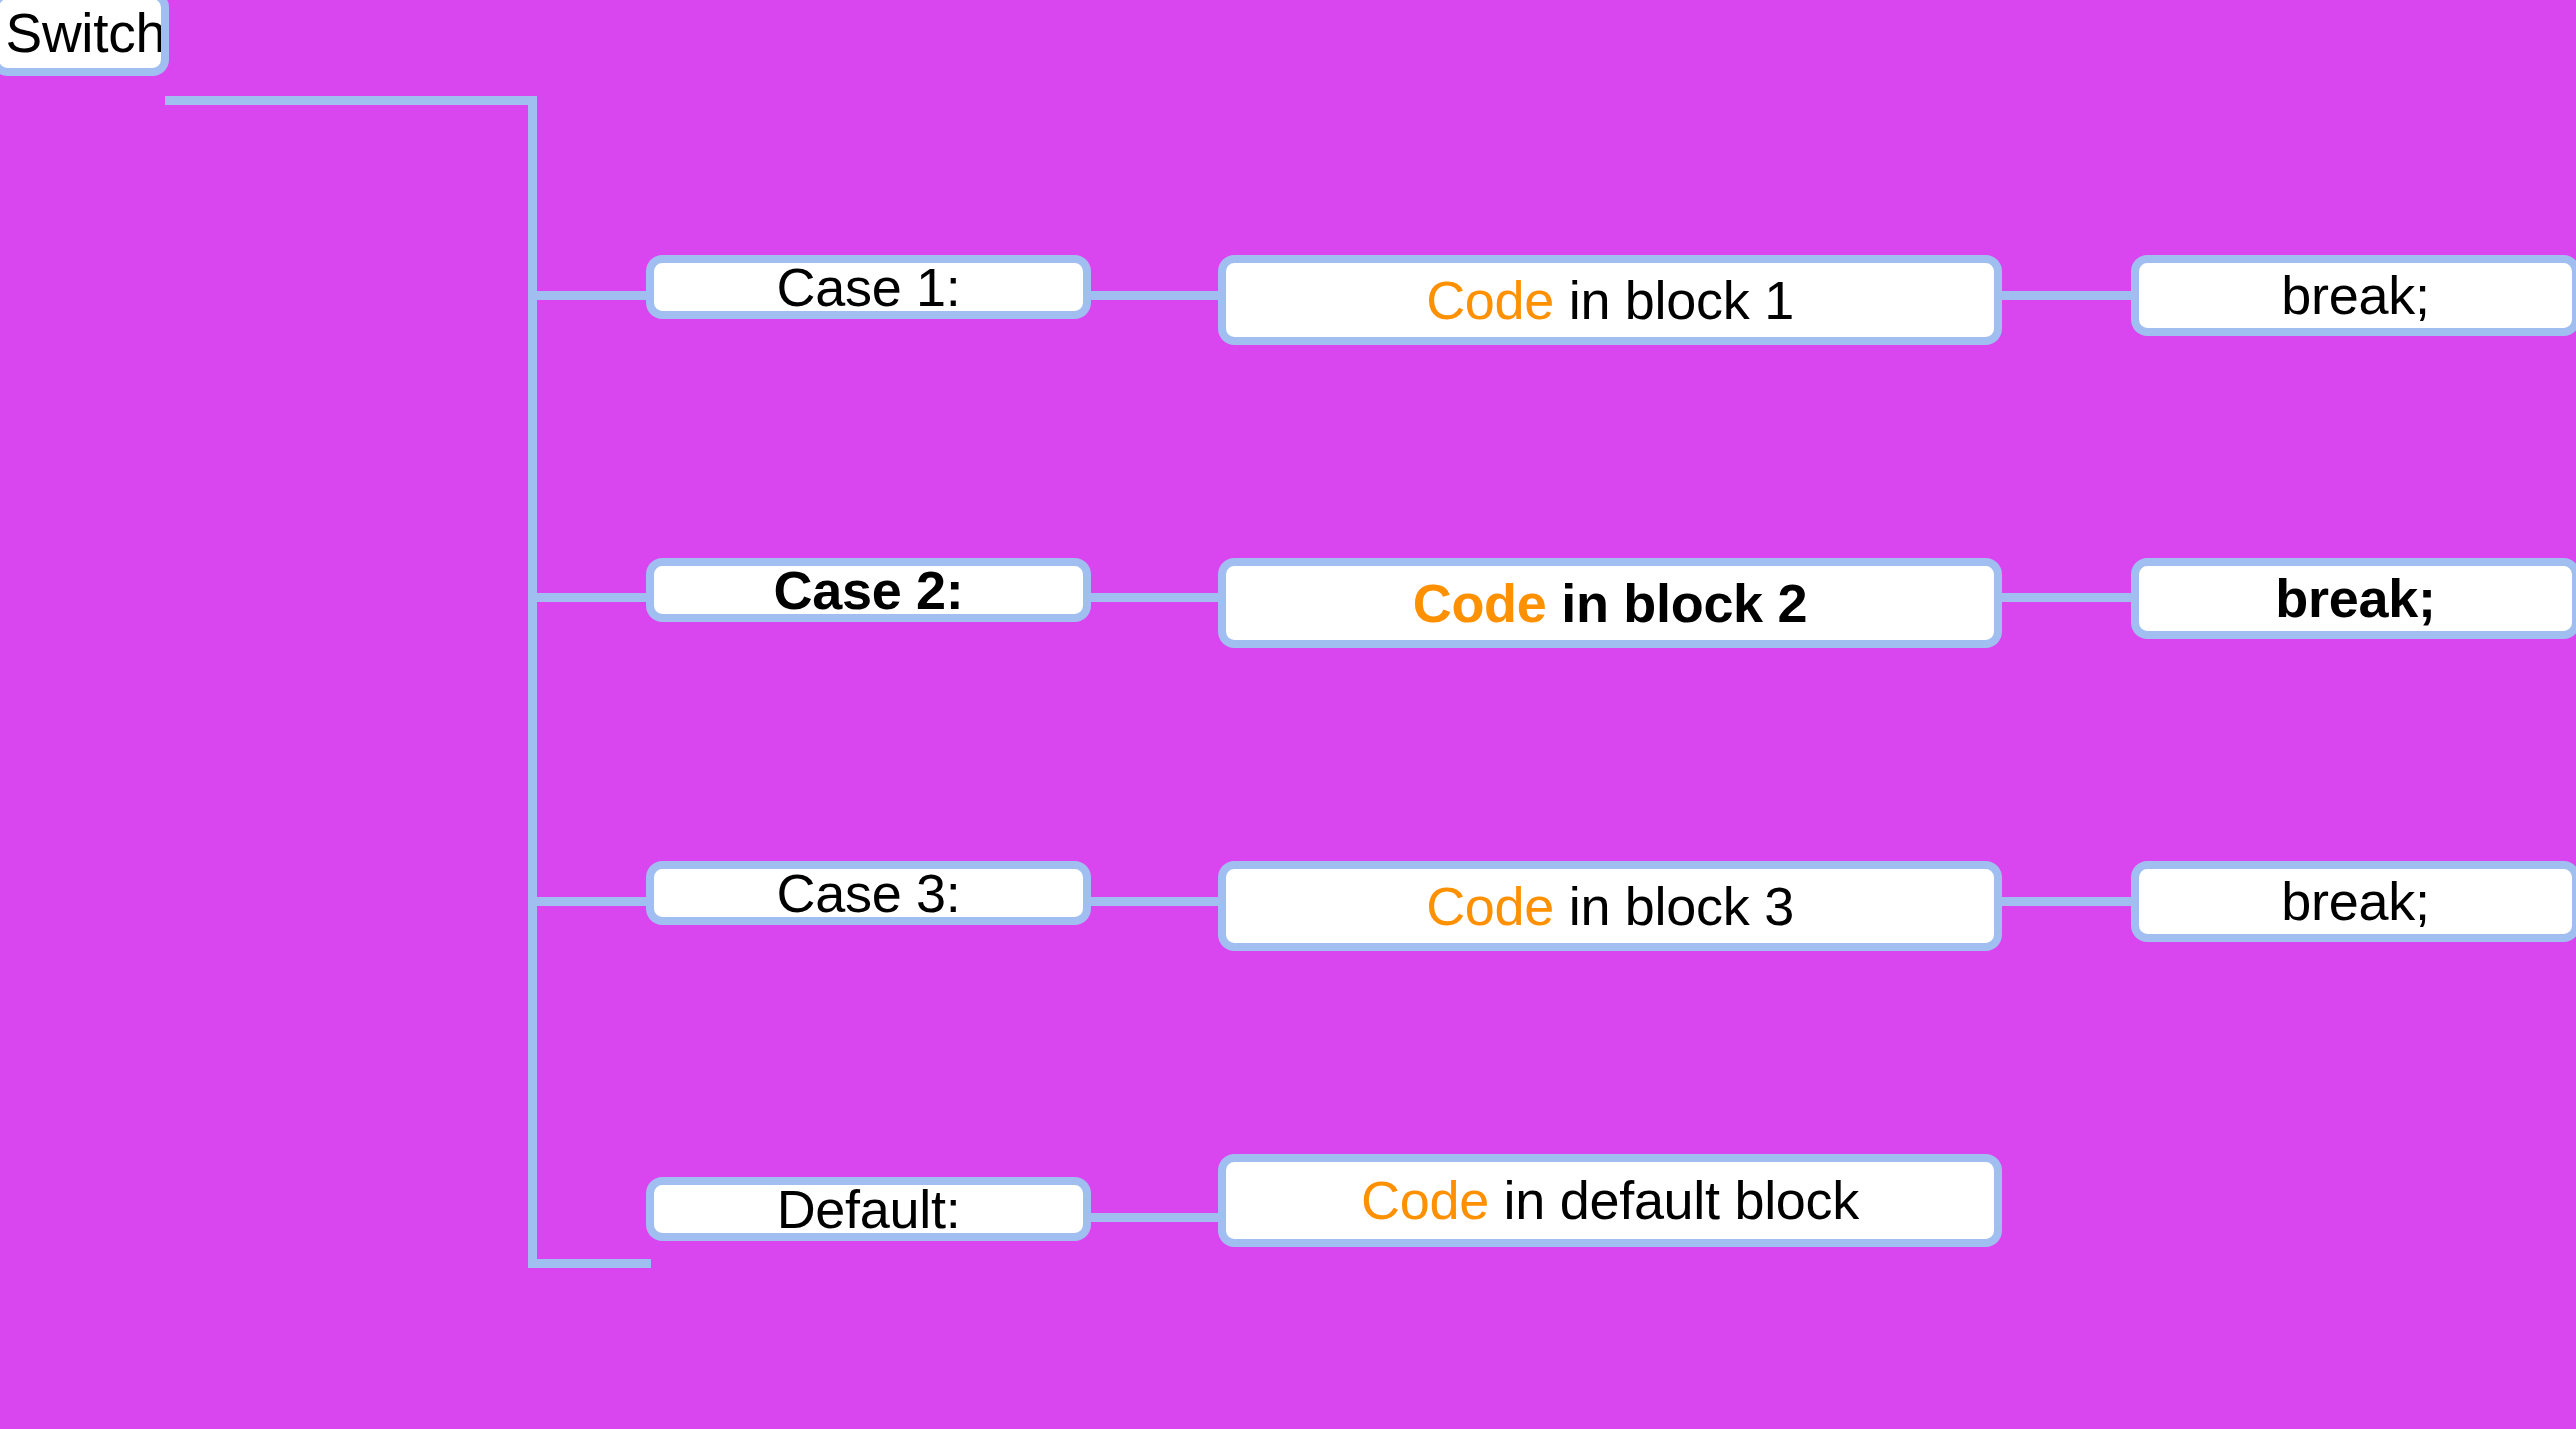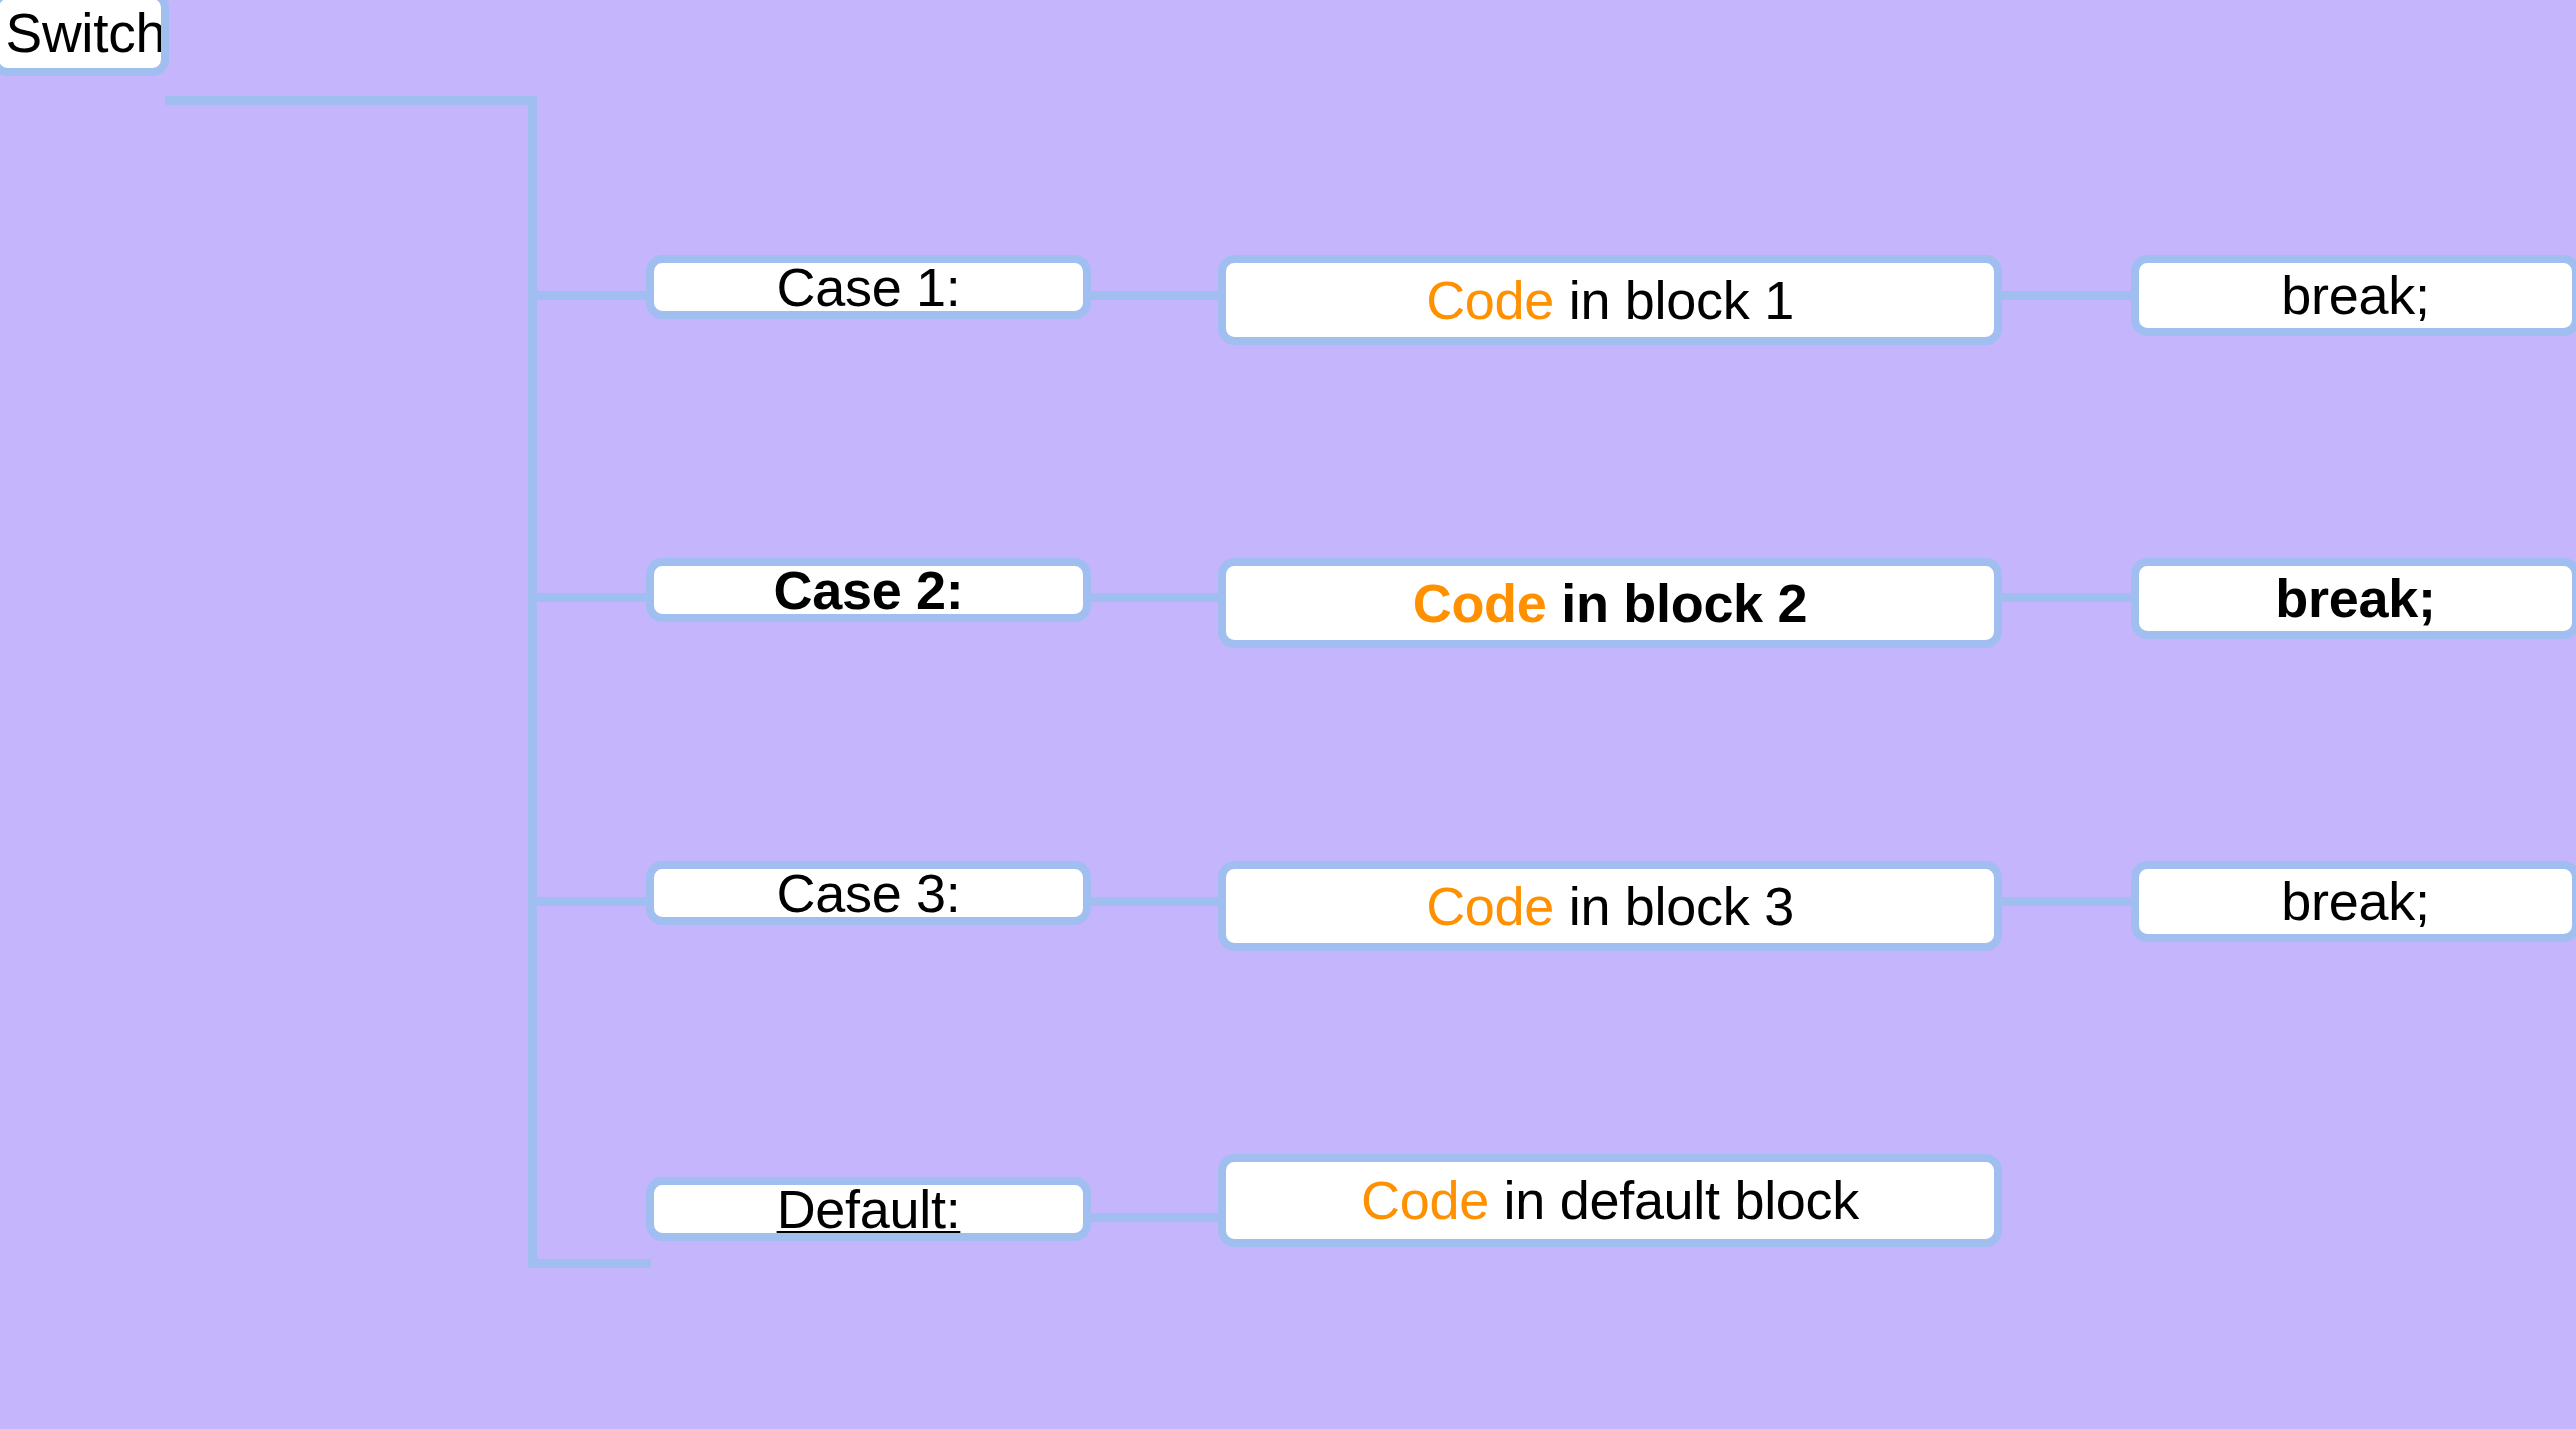--- a/index.html
+++ b/index.html
@@ -5,21 +5,21 @@
 <style>
   html, body {
     margin: 0;
     padding: 0;
     background: #000000;
   }
   #stage {
     position: relative;
     width: 2576px;
     height: 1429px;
-    background: #c4b5fd;
+    background: #d946ef;
     overflow: hidden;
     font-family: "Liberation Sans", "DejaVu Sans", sans-serif;
   }
 
   
   .node {
     position: absolute;
     box-sizing: border-box;
     background: #FFFFFF;
     border: 8.8px solid #A0BFF0;
@@ -69,21 +69,21 @@
   .col-break {
     left: 2131px;
     width: 449px;
     height: 81px;
   }
 
   
   .row1 { top: 255px; }
   .row2 { top: 558px; font-weight: bold; }
   .row3 { top: 861px; }
-  .row4 { top: 1177px; text-decoration: underline; }
+  .row4 { top: 1177px; }
 
   
   #node-code-default {
     top: 1154px;
     height: 93px;
     line-height: 1.06;
   }
 
   
   .line {

